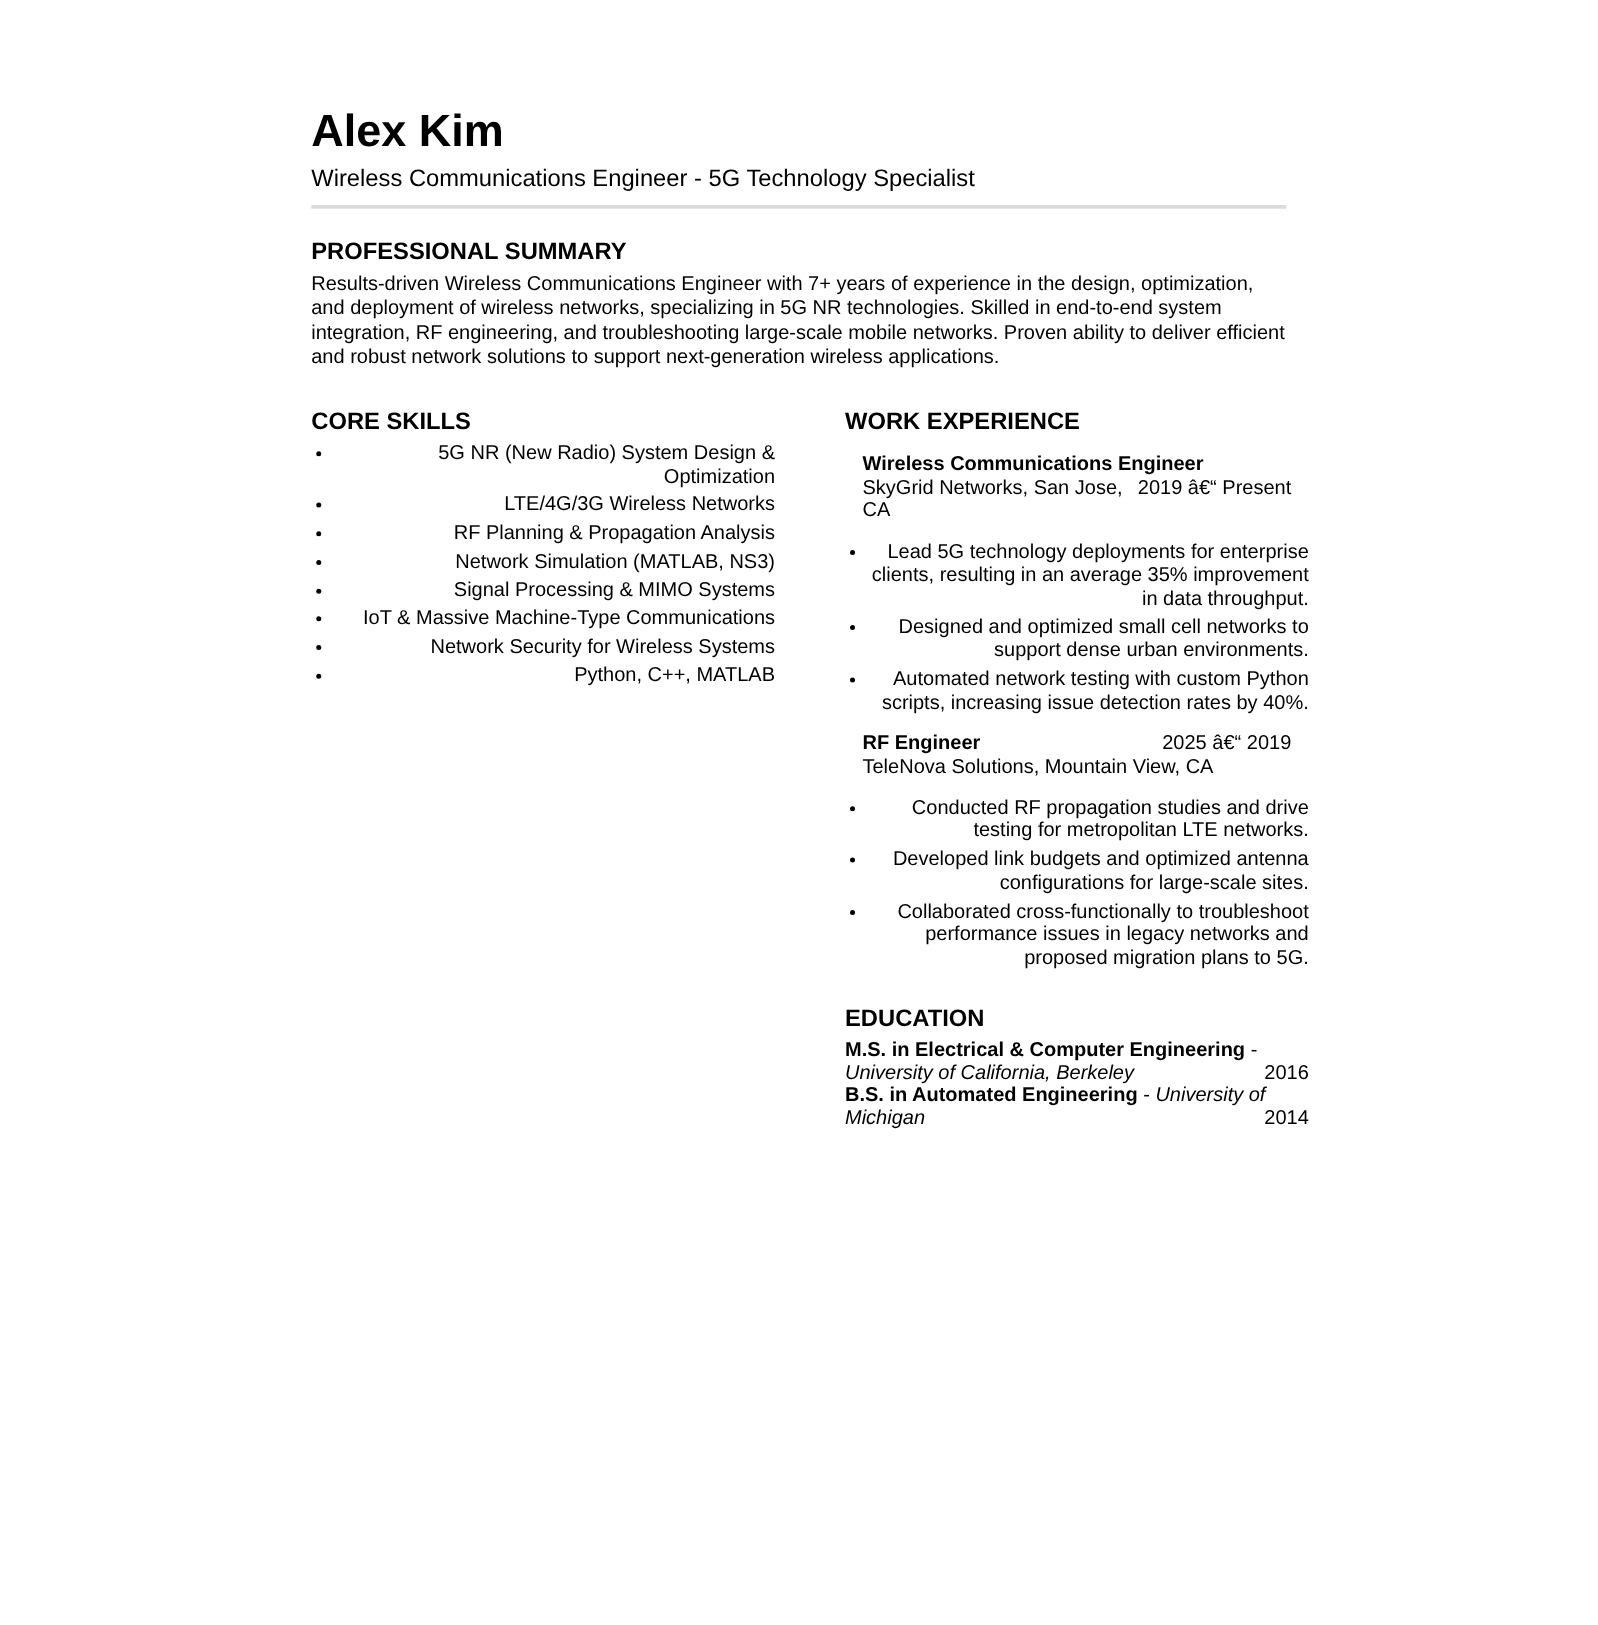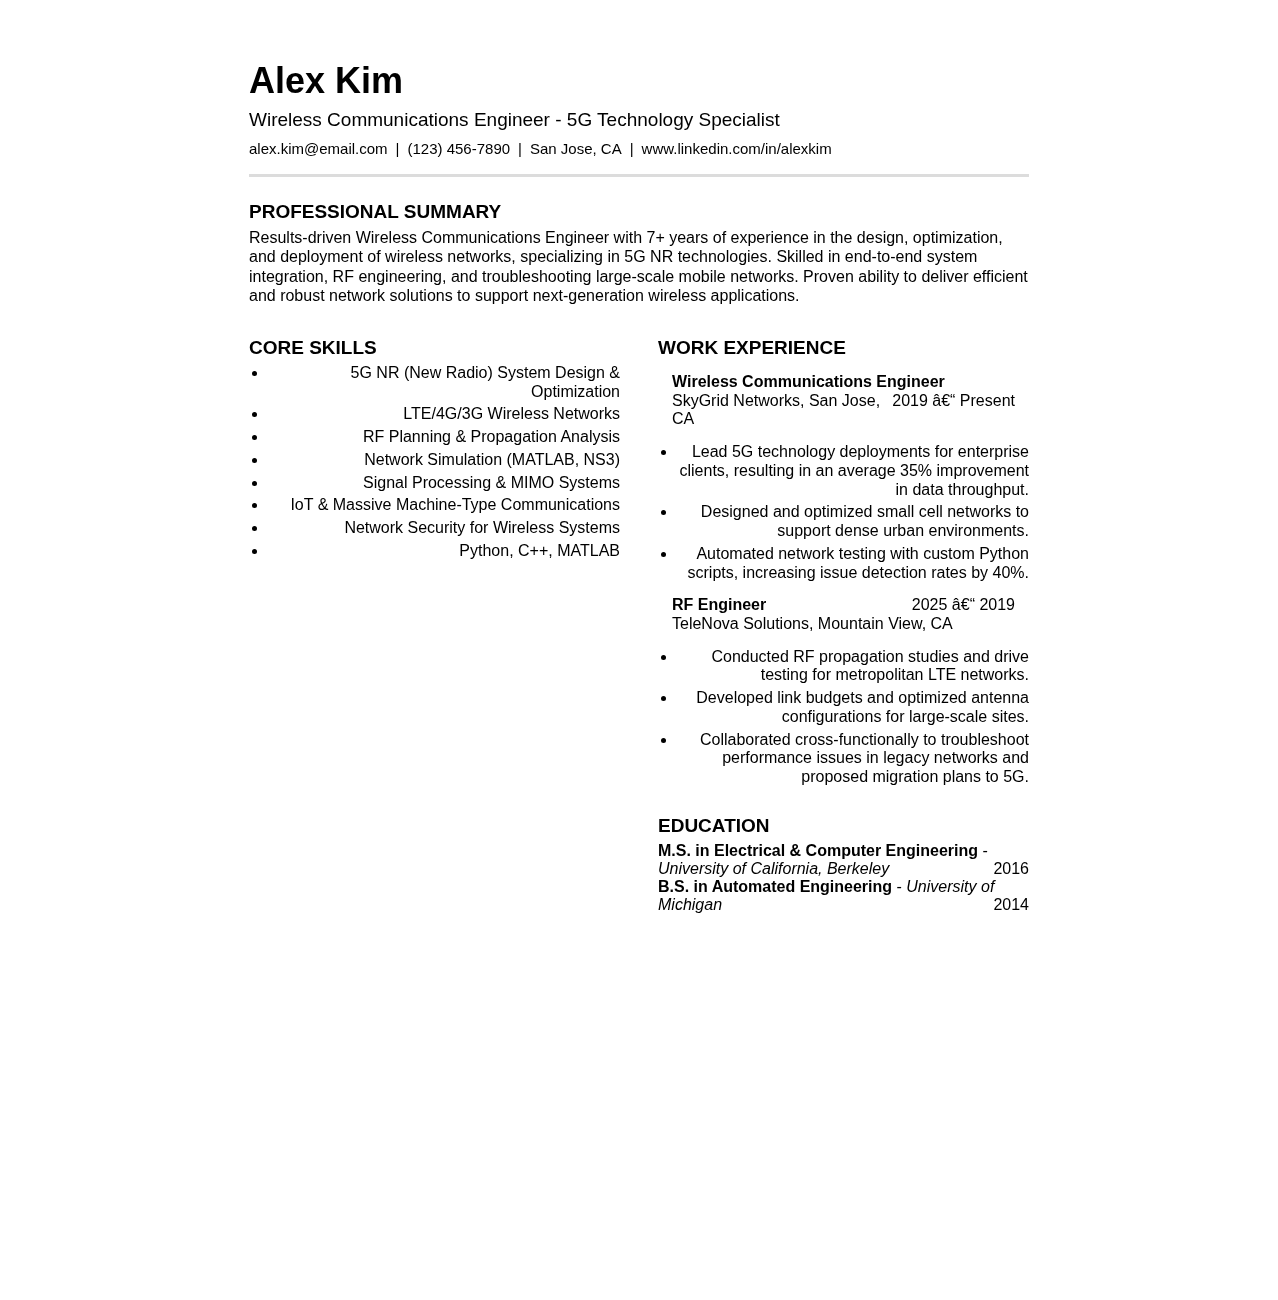--- a/index.html
+++ b/index.html
@@ -1,28 +1,28 @@
 <!DOCTYPE html>
 <html><head>
 <meta charset="utf-8">
 <style>
   html, body { margin: 0; padding: 0; background: #ffffff; }
   body { min-height: 1300px; font-family: "Liberation Sans", sans-serif; color: #000; }
-  .page { width: 780px; margin: 0 auto; padding-top: 60px; font-size: 16px; }
+  .page { width: 780px; margin: 0 auto; padding-top: 84px; font-size: 16px; }
 
   h1.name { font-size: 36px; font-weight: bold; margin: 0 0 8px 0; line-height: 1.15; }
   p.headline { font-size: 19px; margin: 0 0 9px 0; line-height: 1.15; }
   p.contact { font-size: 15px; margin: 0 0 16px 0; line-height: 1.2; }
   .pipe { margin: 0 8px; }
   .divider { height: 3px; background: #dcdcdc; margin: 0 0 24px 0; }
 
   h2.sec { font-size: 19px; font-weight: bold; margin: 0 0 5px 0; line-height: 1.16; }
   p.summary-text { margin: 0; line-height: 1.2; }
 
-  .columns { display: flex; gap: 38px; margin-top: 32px; }
+  .columns { display: flex; gap: 56px; margin-top: 32px; }
   .col { flex: 0 0 371px; width: 371px; }
 
   ul.blist { margin: 4px 0 0 0; padding: 0 0 0 19px; }
   ul.blist li { margin: 0 0 4px 0; line-height: 1.17; text-align: right; }
   ul.blist li:last-child { margin-bottom: 0; }
 
   section.follow { margin-top: 28px; }
 
   .job-head { margin: 14px; line-height: 1.17; }
   .job-head .dates { float: right; }
@@ -34,21 +34,20 @@
   p.edu em { font-style: italic; }
 </style>
 </head>
 <body>
 
 <div class="page">
 
   <header>
     <h1 class="name">Alex Kim</h1>
     <p class="headline">Wireless Communications Engineer - 5G Technology Specialist</p>
-    <p class="contact"><span>alex.kim@email.com</span><span class="pipe">|</span><span>(123) 456-7890</span><span class="pipe">|</span><span>San Jose, CA</span><span class="pipe">|</span><span>www.linkedin.com/in/alexkim</span></p>
     <div class="divider"></div>
   </header>
 
   <section>
     <h2 class="sec">PROFESSIONAL SUMMARY</h2>
     <p class="summary-text">Results-driven Wireless Communications Engineer with 7+ years of experience in the design, optimization, and deployment of wireless networks, specializing in 5G NR technologies. Skilled in end-to-end system integration, RF engineering, and troubleshooting large-scale mobile networks. Proven ability to deliver efficient and robust network solutions to support next-generation wireless applications.</p>
   </section>
 
   <div class="columns">
 

